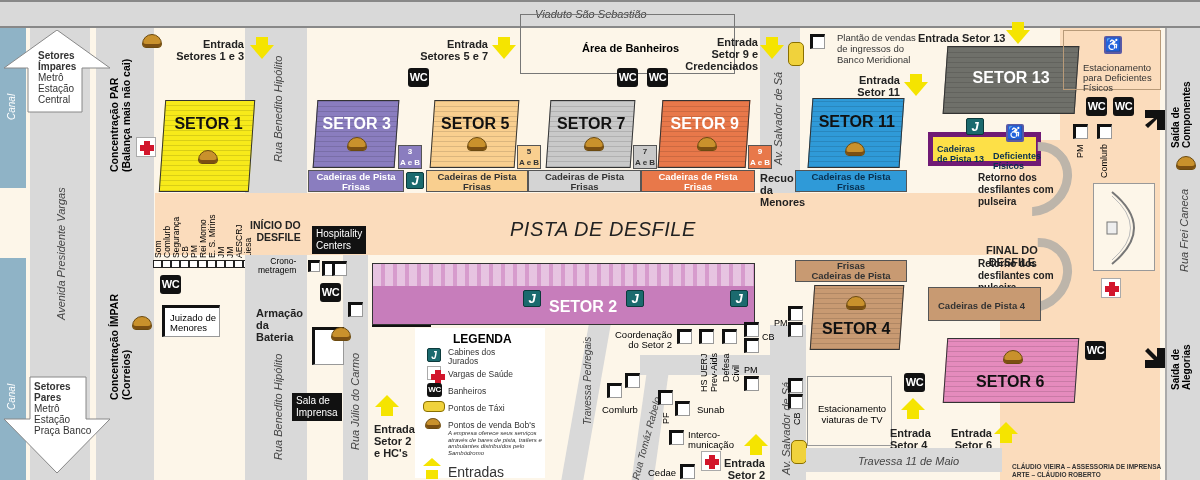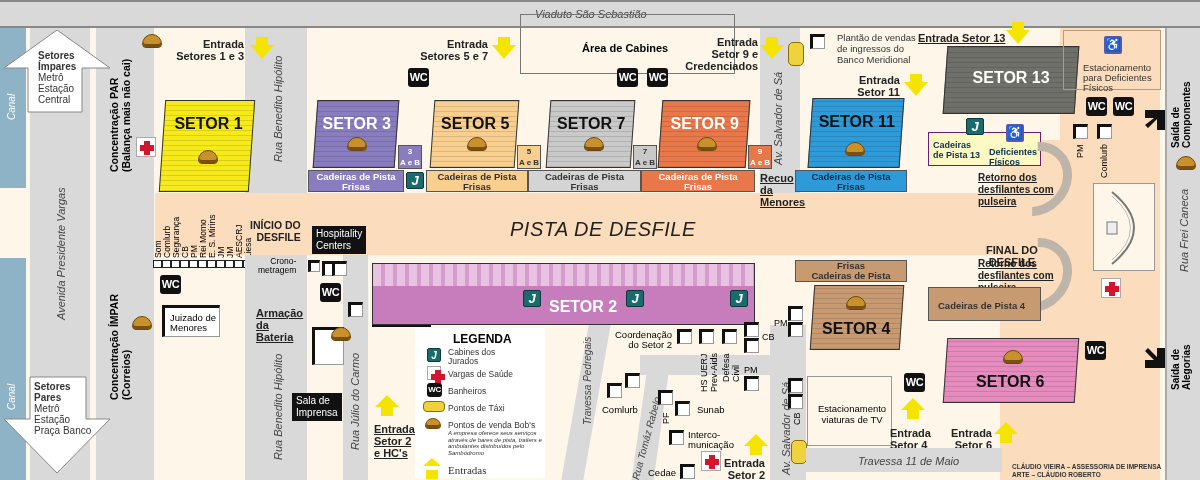--- a/index.html
+++ b/index.html
@@ -5,21 +5,21 @@
   * { box-sizing: border-box; margin: 0; padding: 0; }
   body { width: 1200px; height: 480px; overflow: hidden; background: #fdf6e9; font-family: "Liberation Sans", sans-serif; }
   #map { position: relative; width: 1200px; height: 480px; background: #fdf6e9; overflow: hidden; }
   .abs { position: absolute; }
   .street { position: absolute; background: #d9d9d9; }
   .canal { position: absolute; background: #8fb3c6; }
   .peach { position: absolute; background: #fbdcbc; }
   .vtext { position: absolute; transform-origin: left top; transform: rotate(-90deg); white-space: nowrap; }
   .st-name { font-style: italic; color: #444; font-size: 11px; }
   .lbl { position: absolute; font-weight: bold; font-size: 11px; color: #222; line-height: 12px; text-align: right; }
-  .lbl.left { text-align: left; text-decoration: underline; }
+  .lbl.left { text-align: left; }
   .lbl.center { text-align: center; }
   .sector { position: absolute; border: 1.5px solid #333; transform: skewX(-4deg); background-image: repeating-linear-gradient(0deg, rgba(0,0,0,0.12) 0 1px, transparent 1px 5px); }
   .sector .title { position: absolute; left: 0; right: 0; top: 14px; text-align: center; font-weight: bold; font-size: 16px; transform: skewX(4deg); }
   .burger { position: absolute; width: 20px; height: 14px; border-radius: 10px 10px 4px 4px; background: #c9912c; border: 1px solid #6b4a10; box-shadow: inset 0 -3px 0 #7b4f12; }
   .wc { position: absolute; width: 21px; height: 19px; background: #111; color: #fff; font-weight: bold; font-size: 11px; text-align: center; line-height: 19px; border-radius: 3px; letter-spacing: -0.5px; }
   .box { position: absolute; width: 15px; height: 15px; background: #fff; border: 1px solid #999; border-top: 3px solid #111; border-left: 3px solid #111; }
   .judge { position: absolute; width: 18px; height: 17px; background: #1b6a6e; border: 1px solid #0c3a3c; color: #fff; font-size: 13px; text-align: center; line-height: 16px; font-style: italic; font-weight: bold; border-radius: 2px; }
   .health { position: absolute; width: 20px; height: 20px; background: #fff; border: 1px solid #aaa; }
   .health::before { content: ""; position: absolute; left: 7px; top: 3px; width: 6px; height: 14px; background: #d2162c; }
   .health::after { content: ""; position: absolute; left: 3px; top: 7px; width: 14px; height: 6px; background: #d2162c; }
@@ -89,21 +89,21 @@
   <div class="peach" style="left:155px;top:193px;width:905px;height:62px;"></div>
   <div class="abs" style="left:510px;top:218px;font-size:20px;font-style:italic;color:#222;letter-spacing:0.5px;">PISTA DE DESFILE</div>
 
   <div class="peach" style="left:1060px;top:28px;width:100px;height:452px;"></div>
   <div class="peach" style="left:1000px;top:140px;width:70px;height:340px;"></div>
 
   <div class="street" style="left:1165px;top:28px;width:35px;height:452px;border-left:2px solid #aaa;"></div>
   <div class="vtext st-name" style="left:1178px;top:272px;">Rua Frei Caneca</div>
 
   <div class="abs" style="left:520px;top:14px;width:215px;height:60px;border:1px solid #777;"></div>
-  <div class="abs" style="left:582px;top:42px;font-weight:bold;font-size:11px;">Área de Cabines</div>
+  <div class="abs" style="left:582px;top:42px;font-weight:bold;font-size:11px;">Área de Banheiros</div>
 
   <div class="street" style="left:760px;top:28px;width:40px;height:165px;"></div>
   <div class="vtext st-name" style="left:772px;top:165px;">Av. Salvador de Sá</div>
 
   <div class="arrow-down" style="left:250px;top:45px;"></div>
   <div class="lbl" style="left:170px;top:38px;width:74px;white-space:pre;">Entrada
 Setores 1 e 3</div>
   <div class="arrow-down" style="left:492px;top:45px;"></div>
   <div class="lbl" style="left:400px;top:38px;width:88px;white-space:pre;">Entrada
 Setores 5 e 7</div>
@@ -194,21 +194,21 @@
   </div>
   <div class="burger" style="left:845px;top:142px;"></div>
   <div class="chairs" style="left:795px;top:170px;width:112px;background:#2f9ad8;color:#083050;">
     <div>Cadeiras de Pista</div>
     <div>Frisas</div>
   </div>
 
   <div class="sector" style="left:945px;top:46px;width:132px;height:68px;background-color:#6f706a;">
     <div class="title" style="color:#fff;top:22px;">SETOR 13</div>
   </div>
-  <div class="abs" style="left:928px;top:132px;width:113px;height:34px;background:#fef9c3;border:1px solid #701a75;">
+  <div class="abs" style="left:928px;top:132px;width:113px;height:34px;background:#fde047;border:5px solid #701a75;">
     <div class="abs" style="left:4px;top:7px;font-size:9px;font-weight:bold;line-height:10px;white-space:pre;color:#083050;">Cadeiras
 de Pista 13</div>
     <div class="abs" style="left:60px;top:14px;font-size:9px;font-weight:bold;line-height:10px;white-space:pre;color:#083050;">Deficientes
 Físicos</div>
   </div>
   <div class="judge" style="left:966px;top:118px;">J</div>
   <div class="wheelchair" style="left:1006px;top:124px;">♿</div>
 
   <div class="abs" style="left:1063px;top:30px;width:98px;height:60px;border:1px solid #b89a78;"></div>
   <div class="wheelchair" style="left:1104px;top:36px;">♿</div>
@@ -313,21 +313,21 @@
     <div class="health" style="left:12px;top:38px;width:14px;height:14px;"></div>
     <div class="abs" style="left:33px;top:41px;font-size:8.5px;color:#333;">Vargas de Saúde</div>
     <div class="wc" style="left:12px;top:55px;width:15px;height:14px;line-height:14px;font-size:8px;">WC</div>
     <div class="abs" style="left:33px;top:58px;font-size:8.5px;color:#333;">Banheiros</div>
     <div class="abs" style="left:8px;top:73px;width:22px;height:11px;background:#f0d23c;border:1px solid #8a7000;border-radius:4px;"></div>
     <div class="abs" style="left:33px;top:75px;font-size:8.5px;color:#333;">Pontos de Táxi</div>
     <div class="burger" style="left:10px;top:90px;width:16px;height:11px;"></div>
     <div class="abs" style="left:33px;top:92px;font-size:8.5px;color:#333;">Pontos de venda Bob's</div>
     <div class="abs" style="left:33px;top:102px;width:95px;font-size:6px;line-height:6.5px;font-style:italic;color:#333;">A empresa oferece seus serviços através de bares de pista, trailers e ambulantes distribuídos pelo Sambódromo</div>
     <div class="arrow-up" style="left:8px;top:130px;border-left-width:9px;border-right-width:9px;border-bottom-width:8px;"></div>
-    <div class="abs" style="left:33px;top:136px;font-size:11px;color:#333;font-family:Liberation Serif, serif;">Entradas</div>
+    <div class="abs" style="left:33px;top:136px;font-size:14px;color:#333;">Entradas</div>
   </div>
 
   <div class="street" style="left:575px;top:325px;width:22px;height:155px;transform:skewX(-10deg);"></div>
   <div class="vtext st-name" style="left:582px;top:425px;font-size:10px;">Travessa Pedregais</div>
   <div class="street" style="left:640px;top:360px;width:22px;height:120px;transform:skewX(-8deg);"></div>
   <div class="vtext st-name" style="left:630px;top:478px;font-size:10px;transform:rotate(-75deg);">Rua Tomáz Rabelo</div>
   <div class="street" style="left:640px;top:355px;width:150px;height:20px;"></div>
   <div class="street" style="left:770px;top:325px;width:36px;height:155px;"></div>
   <div class="vtext st-name" style="left:780px;top:475px;">Av. Salvador de Sá</div>
 

